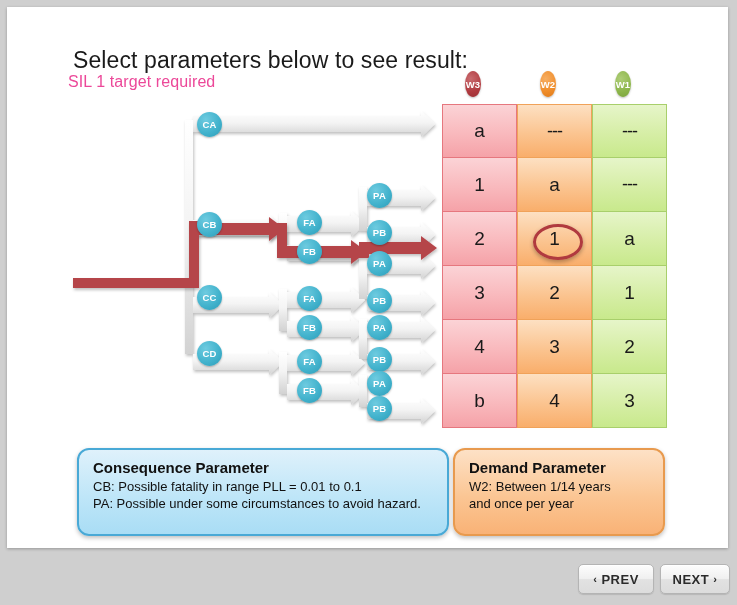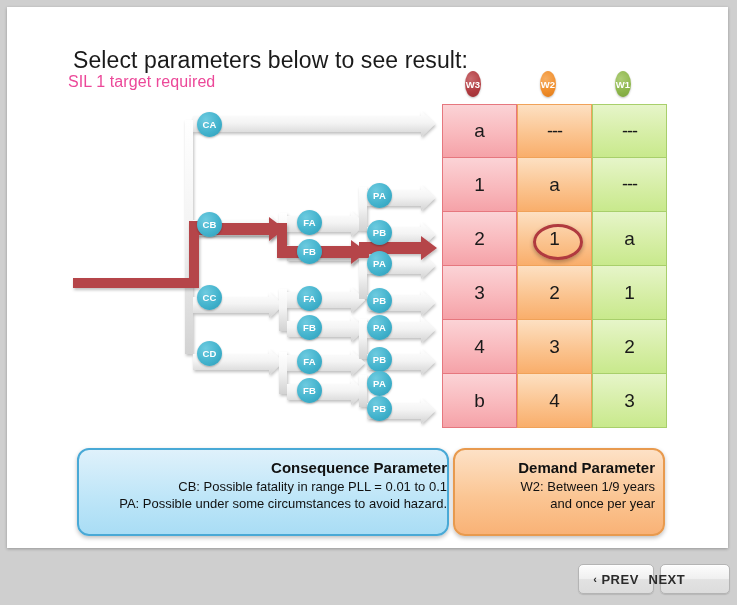--- a/index.html
+++ b/index.html
@@ -68,21 +68,20 @@
     position:absolute;left:50%;top:50%;
     width:44px;height:30px;margin-left:-22px;margin-top:-15px;
     border:3px solid #b03a3f;border-radius:50%;
     box-shadow:0 2px 4px rgba(0,0,0,.30);
     pointer-events:none;
   }
   
   .legend{
     position:absolute;border-radius:12px;box-sizing:border-box;
     box-shadow:0 2px 4px rgba(0,0,0,.25);
-    text-align:right;
   }
   #legend-cons{
     left:70px;top:441px;width:372px;height:88px;
     background:linear-gradient(to bottom,#dff1fb 0%,#bfe6f8 55%,#a9ddf5 100%);
     border:2px solid #49a9d6;
     padding:9px 0 0 14px;
   }
   #legend-dem{
     left:446px;top:441px;width:212px;height:88px;
     background:linear-gradient(to bottom,#fde1c6 0%,#fbc694 55%,#f9b276 100%);
@@ -95,21 +94,21 @@
   .navbtn{
     position:absolute;top:564px;height:28px;
     background:linear-gradient(to bottom,#fdfdfd 0%,#f0f0f0 48%,#e2e2e2 52%,#dcdcdc 100%);
     border:1px solid #b4b4b4;border-radius:5px;
     display:flex;align-items:center;justify-content:center;
     font-size:13px;font-weight:bold;color:#2b2b2b;letter-spacing:.5px;
     box-shadow:0 1px 1px rgba(0,0,0,.12), inset 0 1px 0 #ffffff;
     cursor:pointer;
   }
   #btn-prev{left:578px;width:74px;}
-  #btn-next{left:660px;width:68px;gap:24px;}
+  #btn-next{left:660px;width:68px;}
   .chev{font-size:11px;}
   
   #tree{position:absolute;left:0;top:0;width:721px;height:541px;pointer-events:none;}
   .node{
     position:absolute;width:25px;height:25px;border-radius:50%;
     background:radial-gradient(circle at 35% 30%,#6ecbe0 0%,#43b3cd 55%,#2c9cb8 100%);
     color:#fff;font-size:9.5px;font-weight:bold;
     display:flex;align-items:center;justify-content:center;
     box-shadow:0 1px 2px rgba(0,0,0,.28);
     letter-spacing:.2px;
@@ -247,21 +246,21 @@
   </div>
 
   <div class="legend" id="legend-cons">
     <div class="legend-title">Consequence Parameter</div>
     <div class="legend-line">CB: Possible fatality in range PLL = 0.01 to 0.1</div>
     <div class="legend-line">PA: Possible under some circumstances to avoid hazard.</div>
   </div>
 
   <div class="legend" id="legend-dem">
     <div class="legend-title">Demand Parameter</div>
-    <div class="legend-line">W2: Between 1/9 years</div>
+    <div class="legend-line">W2: Between 1/14 years</div>
     <div class="legend-line">and once per year</div>
   </div>
 
 </div>
 
 <div class="navbtn" id="btn-prev">
   <span class="chev">‹</span>&nbsp;
   <span>PREV</span>
 </div>
 <div class="navbtn" id="btn-next">

